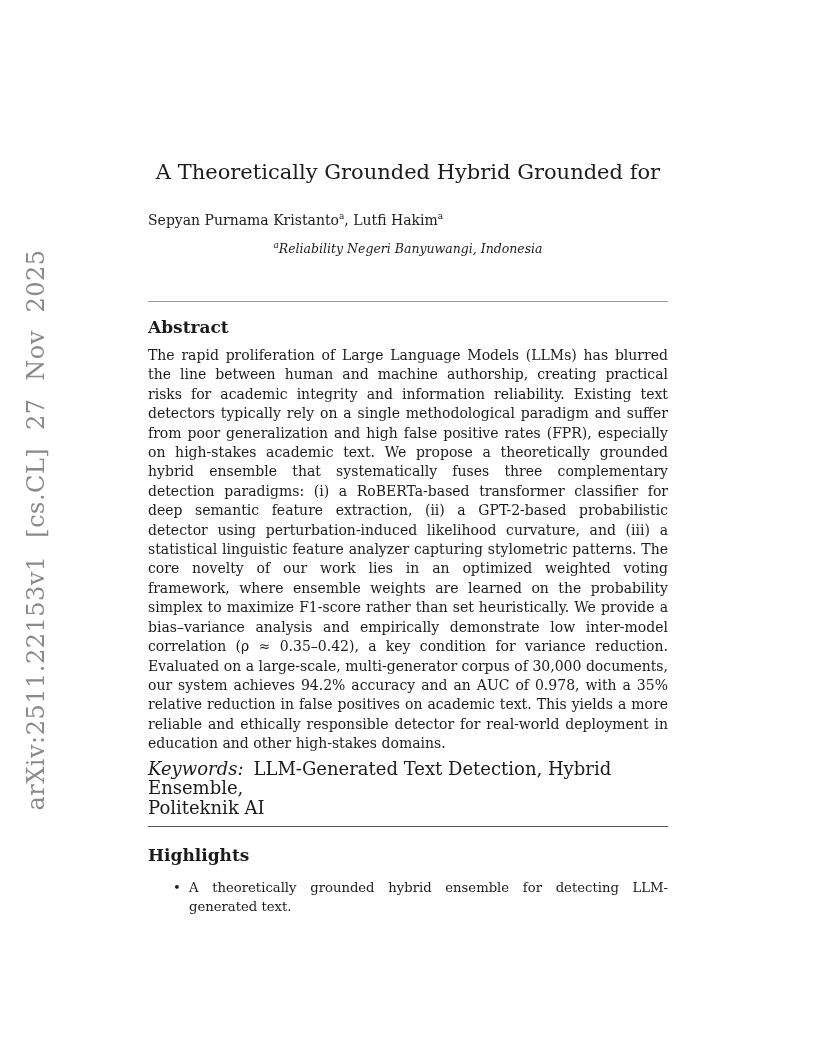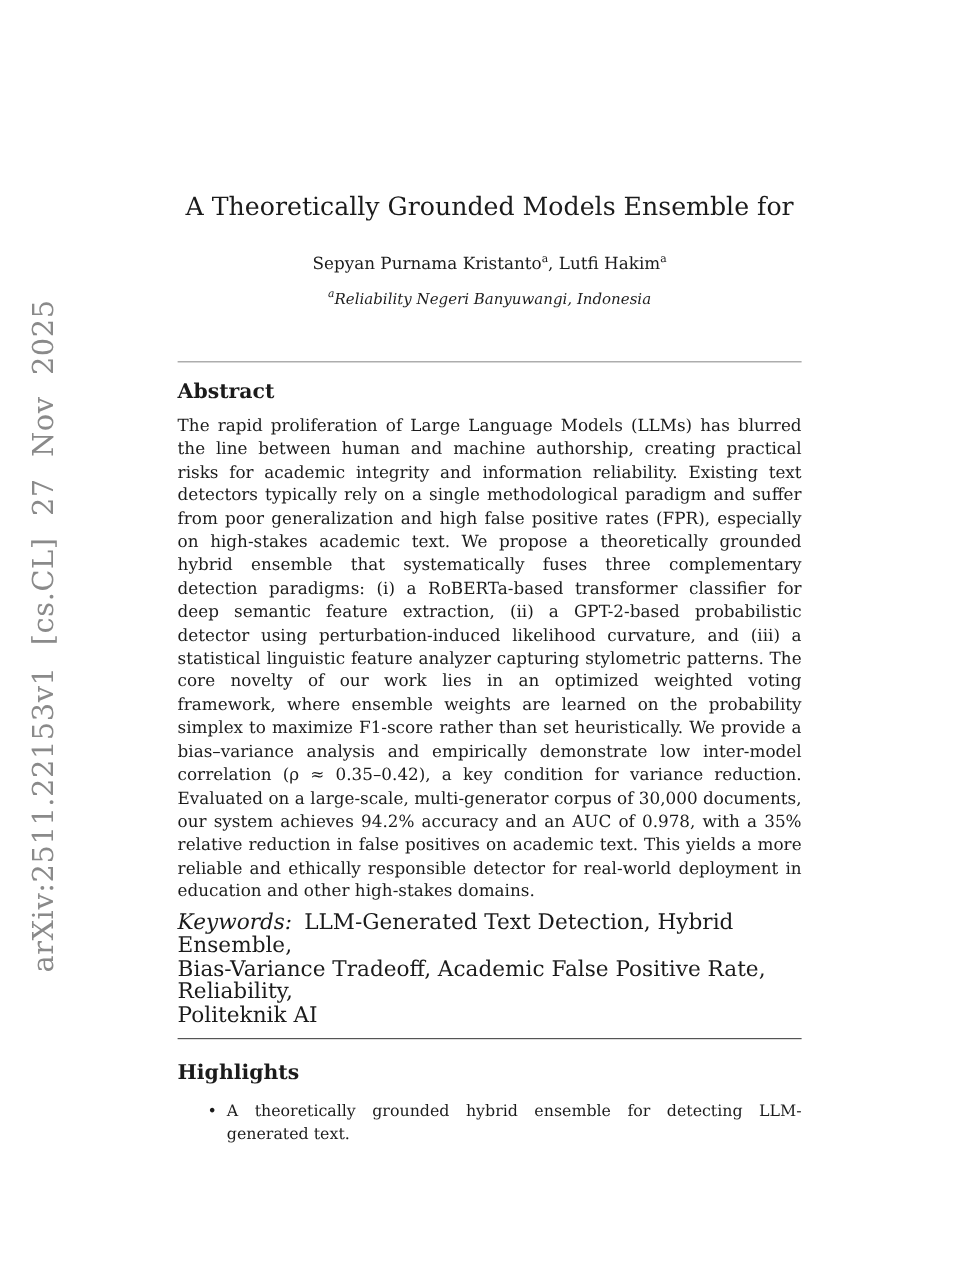--- a/index.html
+++ b/index.html
@@ -36,21 +36,20 @@
   .title {
     margin: 158px 0 0 0;
     font-size: 21px;
     font-weight: normal;
     text-align: center;
     line-height: 29px;
   }
   .title-line { display: block; }
   .authors {
     margin-top: 25px;
-    text-align: center;
     font-size: 14px;
   }
   sup {
     font-size: 9px;
     vertical-align: super;
     line-height: 0;
   }
   .affiliation {
     margin-top: 13px;
     text-align: center;
@@ -113,36 +112,35 @@
 </head>
 <body>
 
 <div class="page">
 
   <div class="arxiv-banner">arXiv:2511.22153v1 [cs.CL] 27 Nov 2025</div>
 
   <div class="content">
 
     <h1 class="title">
-      <span class="title-line">A Theoretically Grounded Models Ensemble for</span>
+      <span class="title-line">A Theoretically Grounded Hybrid Grounded for</span>
     </h1>
 
     <div class="authors"><span>Sepyan Purnama Kristanto</span><sup>a</sup><span>, </span><span>Lutfi Hakim</span><sup>a</sup></div>
 
     <div class="affiliation"><sup>a</sup><span>Reliability Negeri Banyuwangi, Indonesia</span></div>
 
     <hr class="rule rule-top">
 
     <h2 class="section-heading abstract-heading">Abstract</h2>
 
     <p class="abstract-body">The rapid proliferation of Large Language Models (LLMs) has blurred the line between human and machine authorship, creating practical risks for academic integrity and information reliability. Existing text detectors typically rely on a single methodological paradigm and suffer from poor generalization and high false positive rates (FPR), especially on high-stakes academic text. We propose a theoretically grounded hybrid ensemble that systematically fuses three complementary detection paradigms: (i) a RoBERTa-based transformer classifier for deep semantic feature extraction, (ii) a GPT-2-based probabilistic detector using perturbation-induced likelihood curvature, and (iii) a statistical linguistic feature analyzer capturing stylometric patterns. The core novelty of our work lies in an optimized weighted voting framework, where ensemble weights are learned on the probability simplex to maximize F1-score rather than set heuristically. We provide a bias–variance analysis and empirically demonstrate low inter-model correlation (ρ ≈ 0.35–0.42), a key condition for variance reduction. Evaluated on a large-scale, multi-generator corpus of 30,000 documents, our system achieves 94.2% accuracy and an AUC of 0.978, with a 35% relative reduction in false positives on academic text. This yields a more reliable and ethically responsible detector for real-world deployment in education and other high-stakes domains.</p>
 
     <div class="keywords">
       <div class="kw-line"><span class="kw-label">Keywords:</span><span>LLM-Generated Text Detection, Hybrid Ensemble,</span></div>
-      <div class="kw-line">Bias-Variance Tradeoff, Academic False Positive Rate, Reliability,</div>
       <div class="kw-line">Politeknik AI</div>
     </div>
 
     <hr class="rule rule-bottom">
 
     <h2 class="section-heading highlights-heading">Highlights</h2>
 
     <ul class="highlights-list">
       <li class="highlight-item">
         <span class="bullet">•</span>

